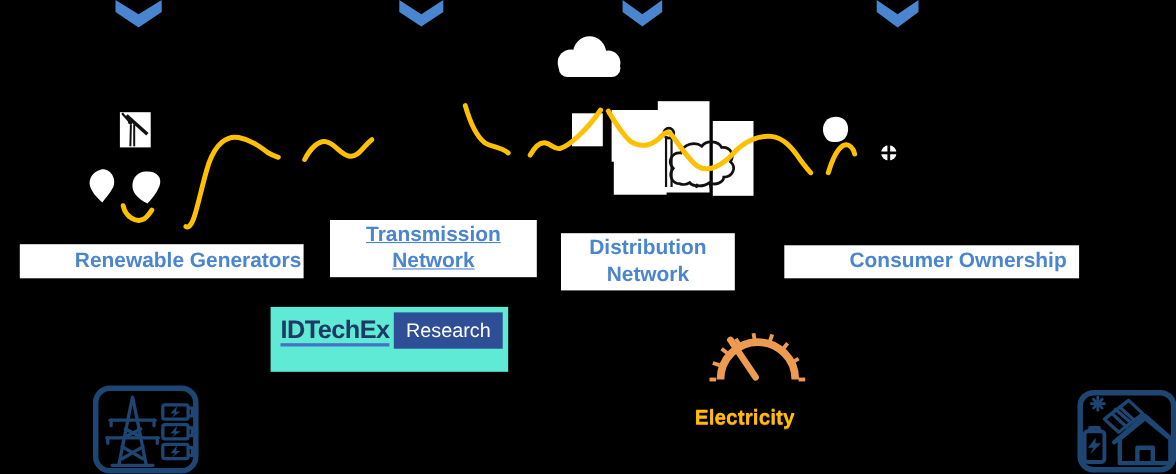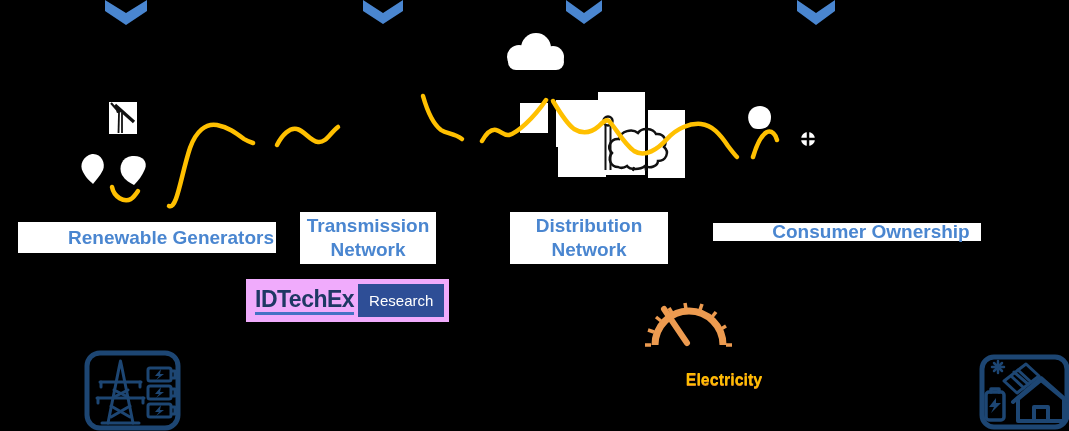--- a/index.html
+++ b/index.html
@@ -25,29 +25,29 @@
   .wave{fill:none;stroke:var(--wave_yellow);stroke-width:4.5;stroke-linecap:round;}
   .chev{fill:var(--accent_blue);}
   .whitefill{fill:#ffffff;}
   .ink-line{stroke:var(--ink);fill:none;}
   .stage{
     position:absolute;background:#ffffff;color:var(--label_text);
     font-weight:bold;font-size:19px;text-align:center;
     display:flex;flex-direction:column;justify-content:center;line-height:24px;
   }
   .stage.single{line-height:30px;padding-left:48px;}
-  .logo{position:absolute;left:246px;top:279px;background:#f0abfc;
-    display:flex;align-items:center;padding:4px 5px 4px 9px;height:35px;}
+  .logo{position:absolute;left:246px;top:279px;background:#5eead4;
+    display:flex;align-items:center;padding:4px 5px 20px 9px;height:35px;}
   .logo-brand{color:var(--logo_navy);font-weight:bold;font-size:23px;
     letter-spacing:-0.5px;border-bottom:3px solid var(--logo_underline);
     padding-bottom:1px;line-height:24px;}
-  .logo-division{background:var(--logo_box);color:#ffffff;font-size:15px;
+  .logo-division{background:var(--logo_box);color:#ffffff;font-size:18px;
     margin-left:4px;height:33px;display:flex;align-items:center;padding:0 11px;}
-  .meter-label{position:absolute;left:659px;top:367px;width:130px;
-    color:var(--meter_text);font-weight:bold;font-size:16px;text-align:center;
+  .meter-label{position:absolute;left:612px;top:367px;width:130px;
+    color:var(--meter_text);font-weight:bold;font-size:19px;text-align:center;
     line-height:26px;text-shadow:0 1px 0 #d9822b;}
   .gauge-arc{fill:none;stroke:var(--gauge_orange);stroke-width:7;}
   .gauge-tick{stroke:var(--gauge_orange);stroke-width:3.5;}
   .gauge-needle{stroke:var(--gauge_orange);stroke-width:6;stroke-linecap:round;}
   .navy{stroke:var(--icon_navy);fill:none;stroke-linejoin:round;stroke-linecap:round;}
   .navy-fill{fill:var(--icon_navy);stroke:none;}
 </style>
 </head>
 <body>
 
@@ -206,31 +206,31 @@
       <path d="M991,392 v-3 h8 v3"></path>
     </g>
     <path class="navy-fill" d="M996,398 L989,407 L994,407 L991,413 L1001,403 L996,403 Z"></path>
   </g>
 </svg>
 
 <div class="stage single" style="left:18px;top:222px;width:210px;height:31px;">
   <div>Renewable Generators</div>
 </div>
 
-<div class="stage" style="left:300px;top:212px;width:136px;height:52px;">
+<div class="stage" style="left:300px;top:200px;width:188px;height:52px;text-decoration:underline;">
   <div>Transmission</div>
   <div>Network</div>
 </div>
 
 <div class="stage" style="left:510px;top:212px;width:158px;height:52px;">
   <div>Distribution</div>
   <div>Network</div>
 </div>
 
-<div class="stage single" style="left:713px;top:223px;width:220px;height:18px;">
+<div class="stage single" style="left:713px;top:223px;width:220px;height:30px;">
   <div>Consumer Ownership</div>
 </div>
 
 <div class="logo">
   <span class="logo-brand">IDTechEx</span>
   <span class="logo-division">Research</span>
 </div>
 
 <div class="meter-label">
   <div>Electricity</div>

